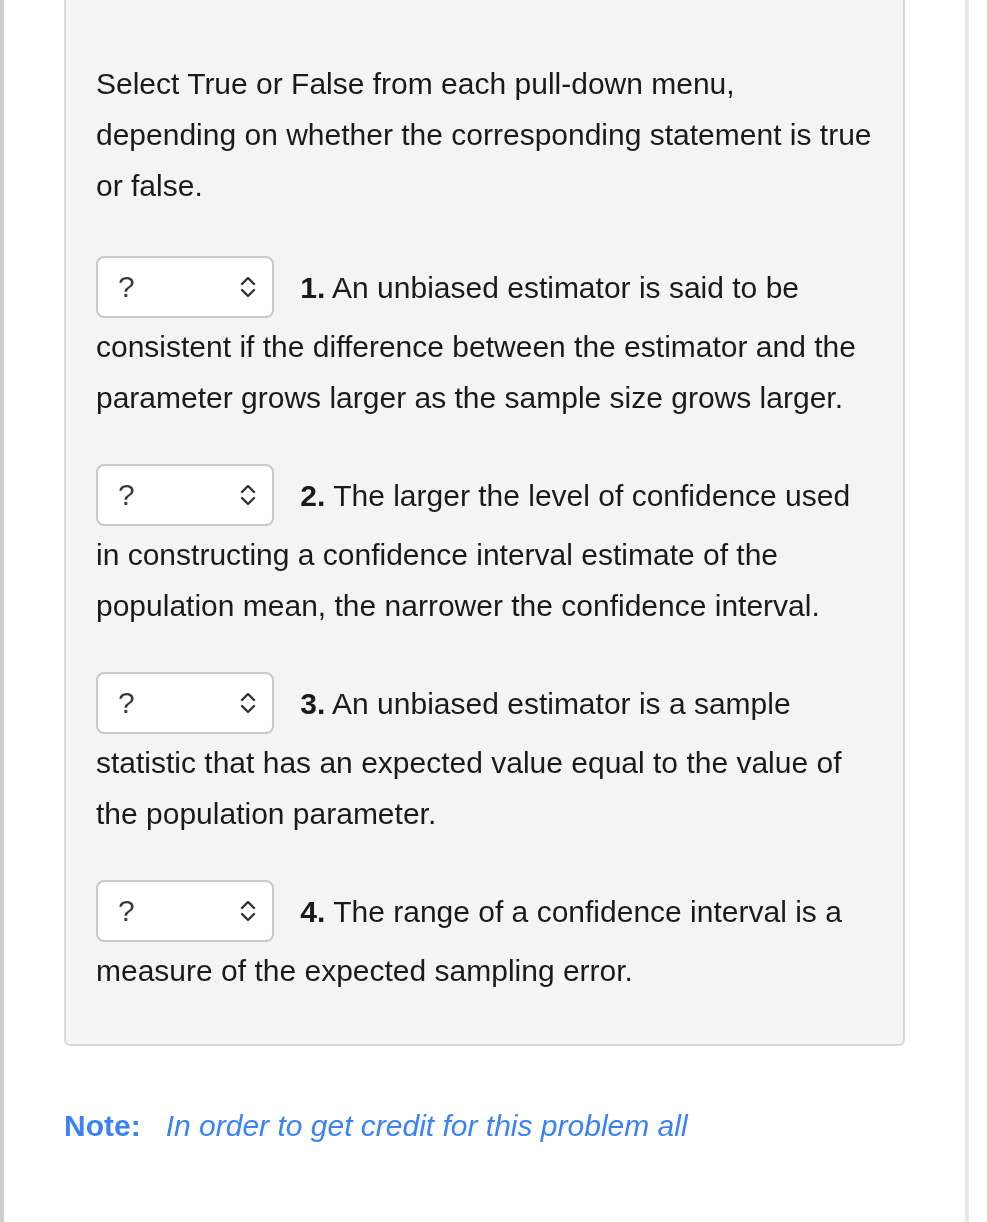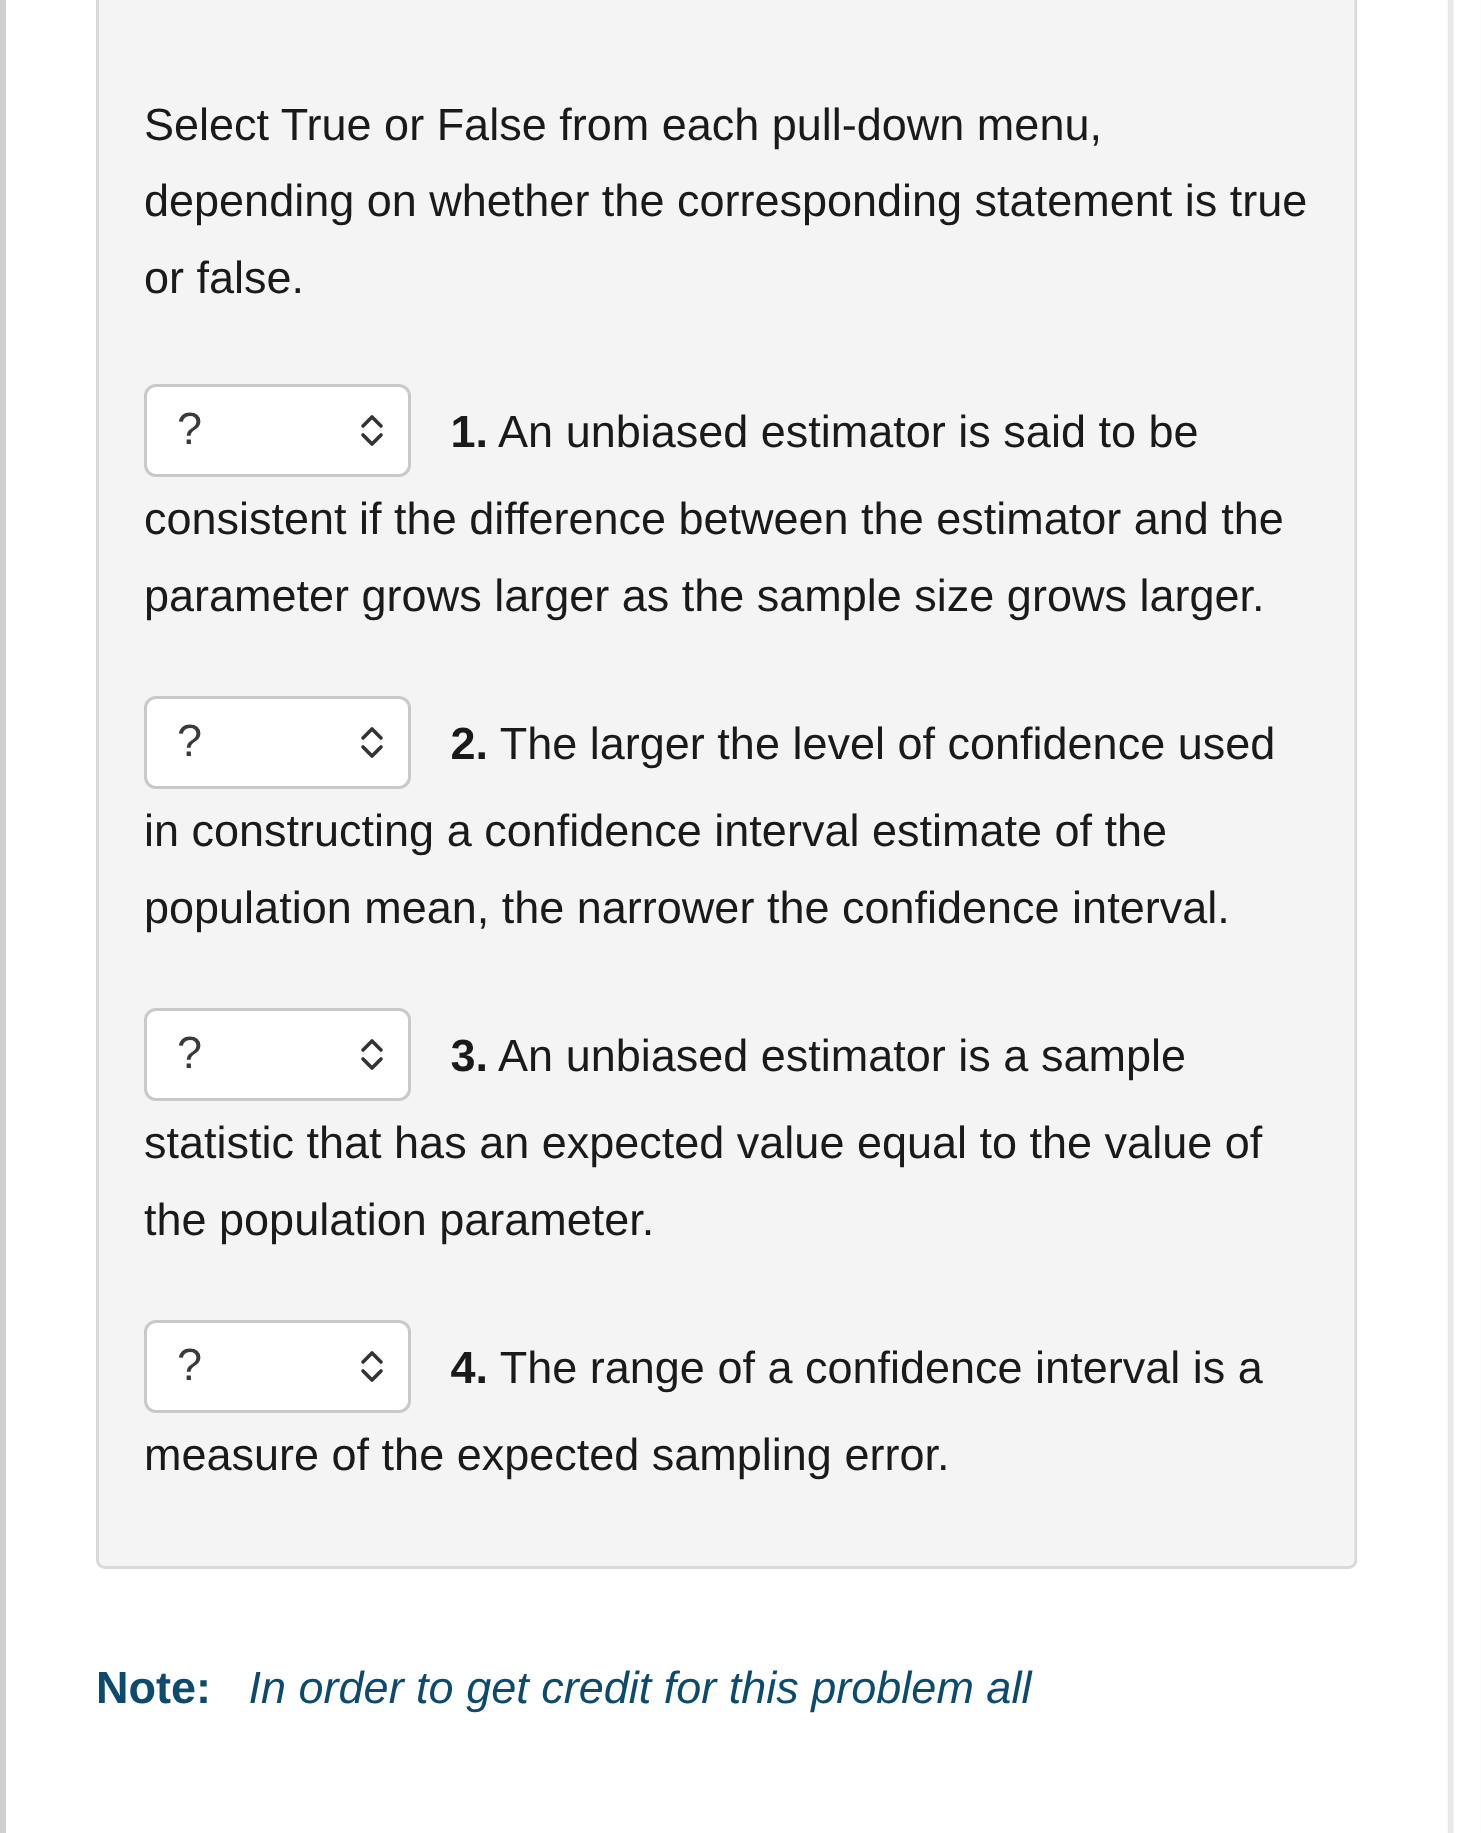--- a/index.html
+++ b/index.html
@@ -103,21 +103,21 @@
     height: 28px;
     display: block;
   }
   .stmt-num {
     font-weight: 700;
   }
   .note-row {
     margin-top: 56px;
     font-size: 30px;
     line-height: 1.6;
-    color: #0c4a6e;
+    color: #3b82f6;
     white-space: nowrap;
   }
   .note-label { font-weight: 700; }
   .note-text { font-style: italic; }
 </style>
 </head>
 <body>
 
 <div class="outer">
   <div class="left-edge"></div>

